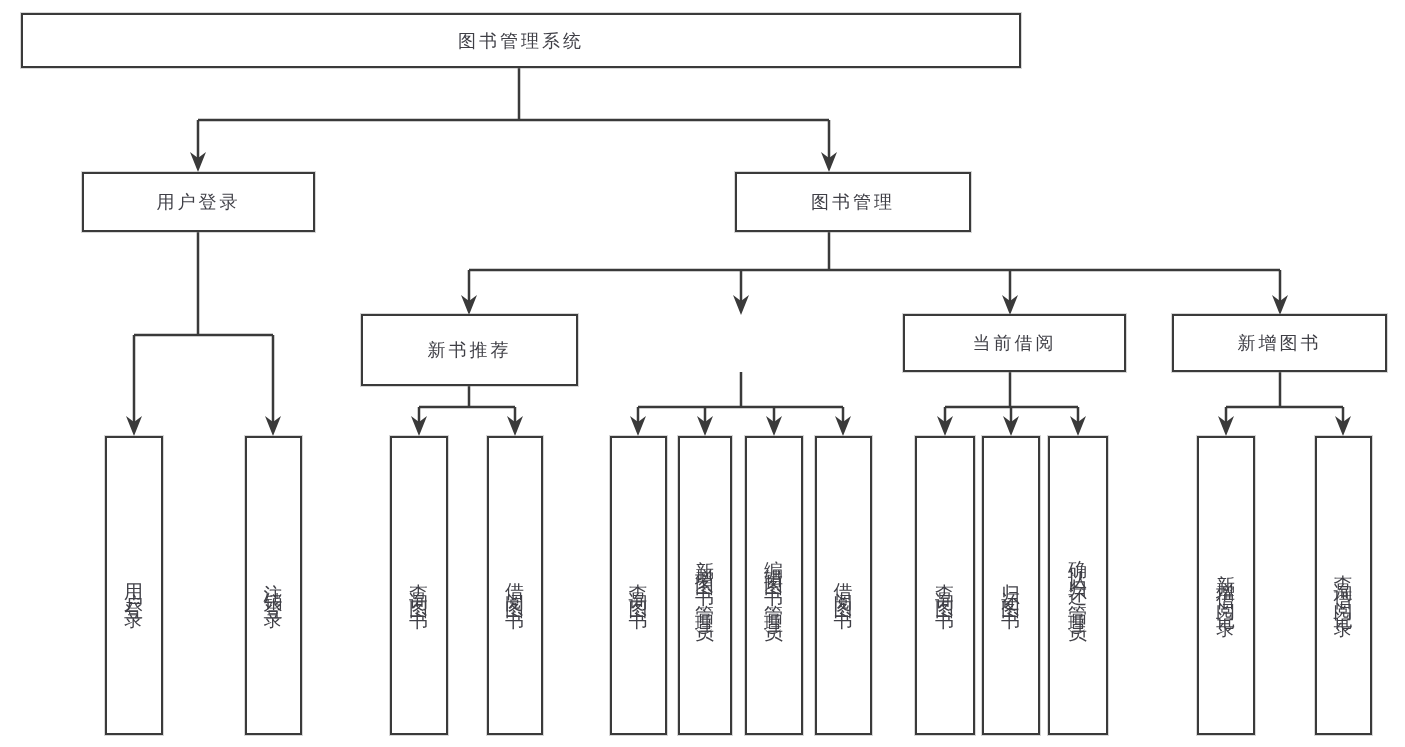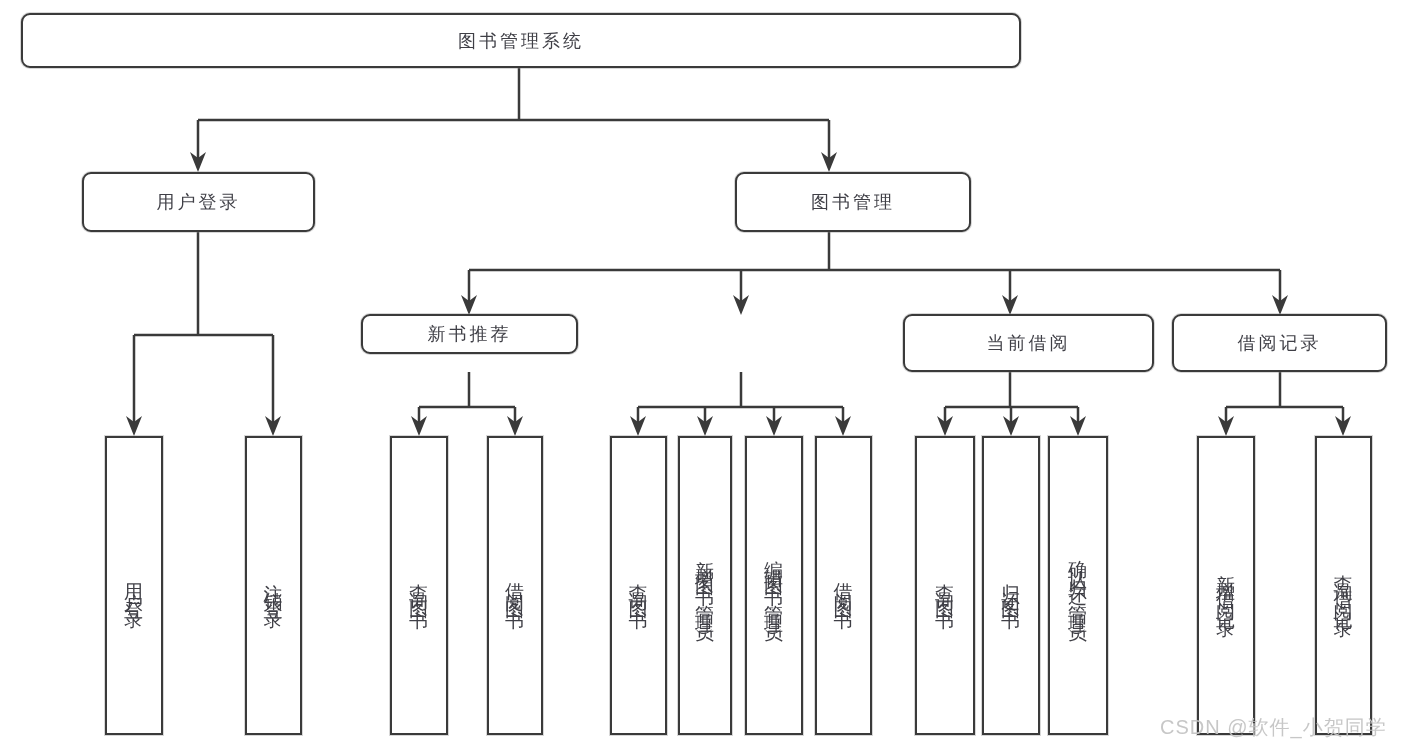--- a/index.html
+++ b/index.html
@@ -14,21 +14,21 @@
   .node {
     position:absolute;
     box-sizing:border-box;
     background:#ffffff;
     border:2px solid #3a3a3a;
     box-shadow:0 0 0 1px rgba(140,140,140,.35);
     display:flex; align-items:center; justify-content:center;
     color:#3f3f46;
     z-index:2;
   }
-  .hnode { font-size:18px; letter-spacing:3px;border-radius:9px; }
+  .hnode { font-size:18px; letter-spacing:3px; }
   .vnode span {
     writing-mode:vertical-rl;
     font-size:19px;
     letter-spacing:9px;
     line-height:1;
     color:#3f3f46;
   }
   .watermark {
     position:absolute;
     left:1160px; top:714px;
@@ -91,28 +91,28 @@
     <span>图书管理系统</span>
   </div>
 
   <div class="node hnode" style="left:82px; top:172px; width:233px; height:60px;">
     <span>用户登录</span>
   </div>
   <div class="node hnode" style="left:711px; top:172px; width:236px; height:60px;margin-left:24px;">
     <span>图书管理</span>
   </div>
 
-  <div class="node hnode" style="left:361px; top:314px; width:217px; height:40px;">
+  <div class="node hnode" style="left:361px; top:314px; width:217px; height:72px;">
     <span>新书推荐</span>
   </div>
-  <div class="node hnode" style="left:903px; top:314px; width:251px; height:58px;align-items:center;">
+  <div class="node hnode" style="left:903px; top:314px; width:223px; height:58px;align-items:center;">
     <span>当前借阅</span>
   </div>
   <div class="node hnode" style="left:1172px; top:314px; width:215px; height:58px;">
-    <span>借阅记录</span>
+    <span>新增图书</span>
   </div>
 
   <div class="node vnode" style="left:105px; top:436px; width:58px; height:299px;">
     <span>用户登录</span>
   </div>
   <div class="node vnode" style="left:245px; top:436px; width:57px; height:299px;">
     <span>注销登录</span>
   </div>
 
   <div class="node vnode" style="left:390px; top:436px; width:58px; height:299px;">
@@ -145,15 +145,14 @@
     <span>确认归还（管理员）</span>
   </div>
 
   <div class="node vnode" style="left:1197px; top:436px; width:58px; height:299px;">
     <span>新增借阅记录</span>
   </div>
   <div class="node vnode" style="left:1315px; top:436px; width:57px; height:299px;">
     <span>查询借阅记录</span>
   </div>
 
-  <div class="watermark">CSDN @软件_小贺同学</div>
 
 </div>
 
 </body></html>

